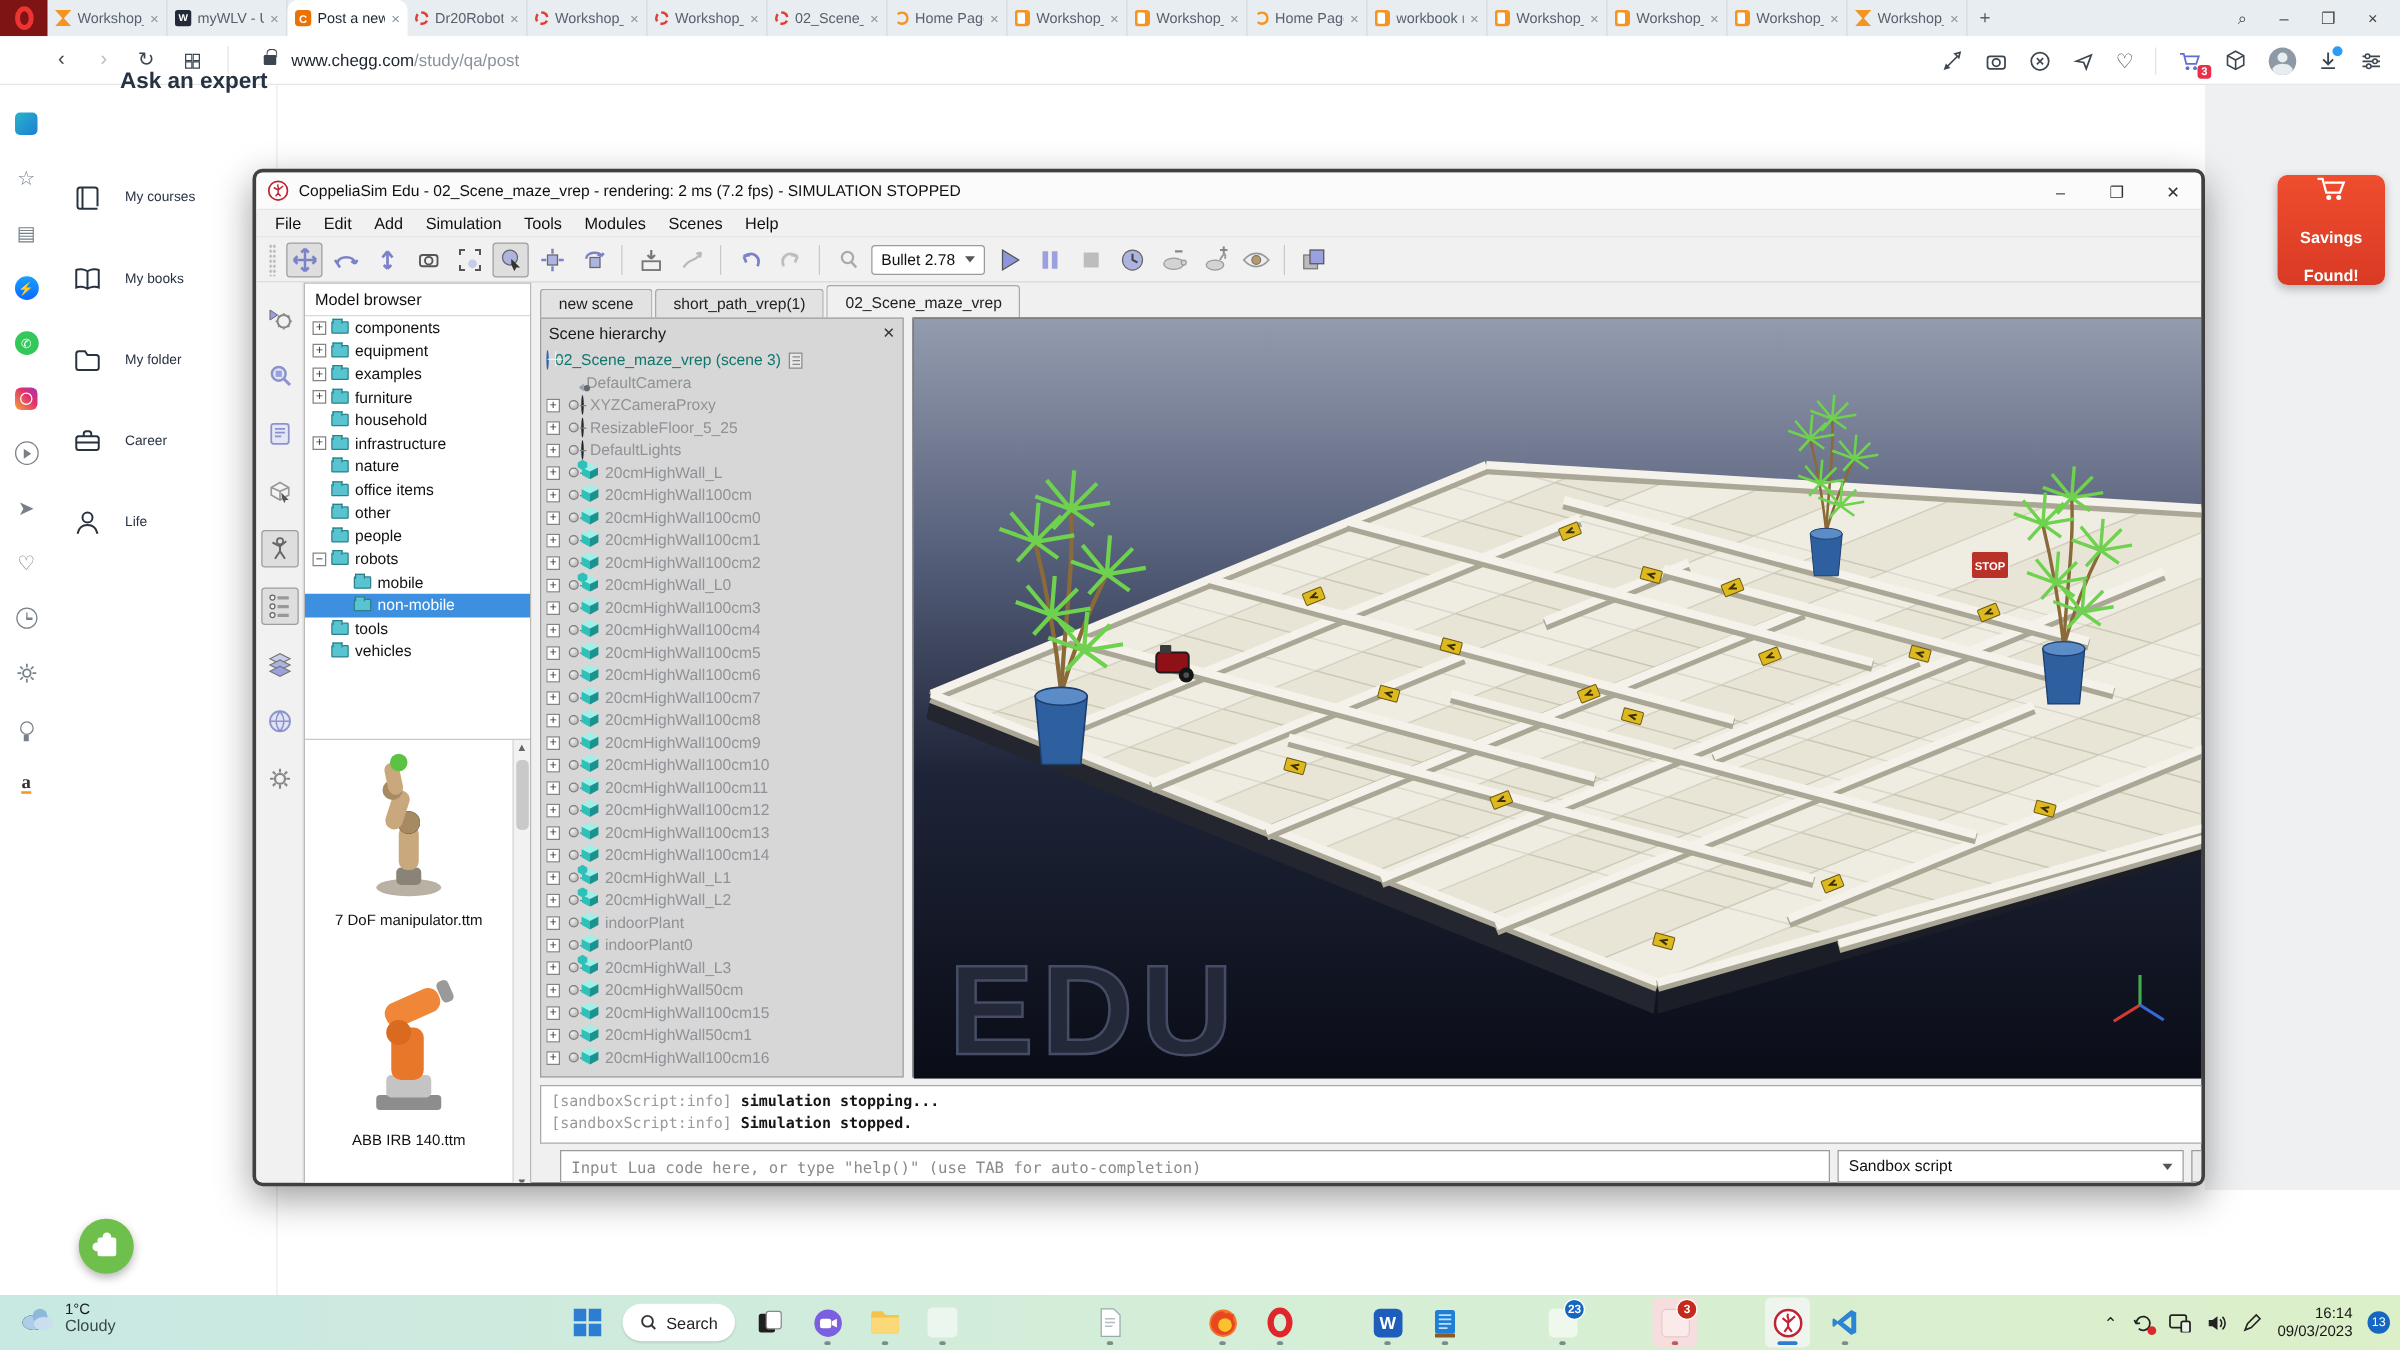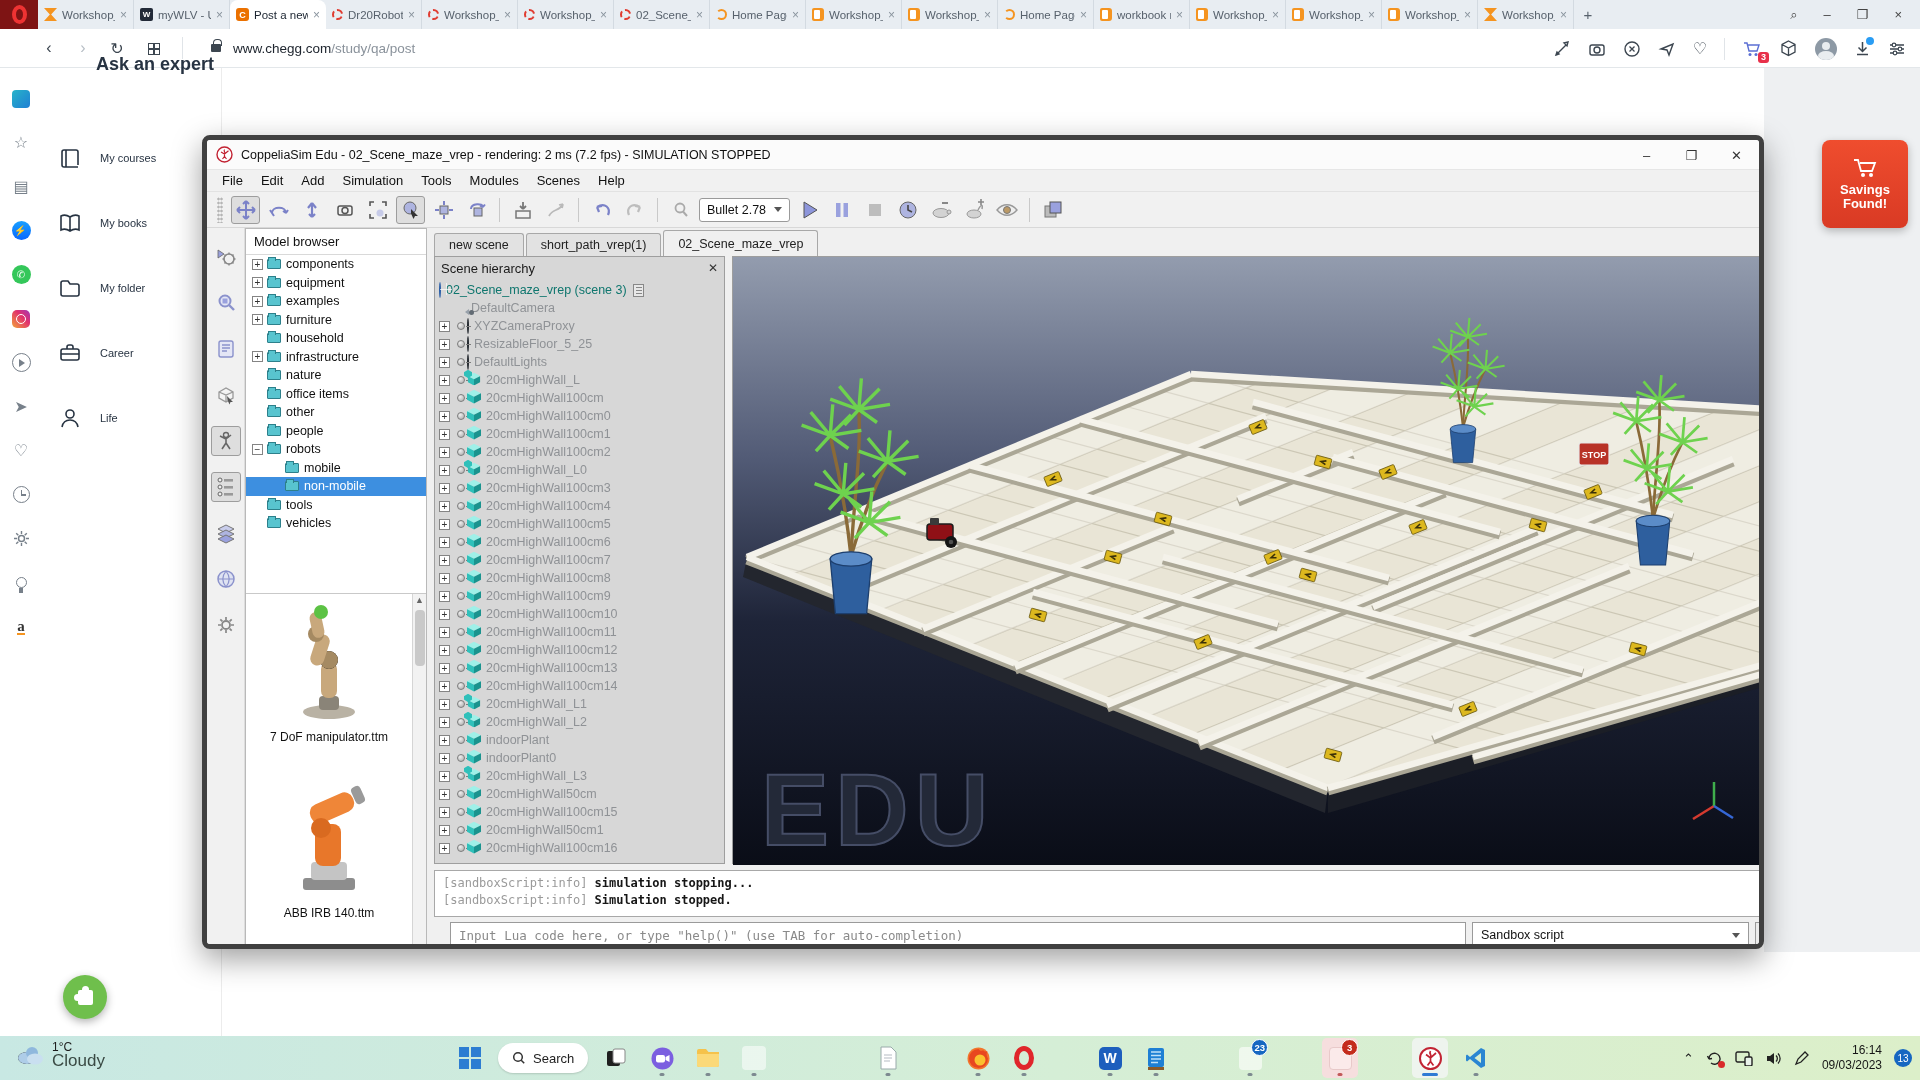--- a/index.html
+++ b/index.html
@@ -68,29 +68,29 @@
   .ei-insta::before{content:"";position:absolute;inset:4px;border:1.7px solid #fff;border-radius:50%;}
   .ei-play{width:19px;height:19px;border-radius:50%;border:1.5px solid #77808a;position:relative;}
   .ei-play::before{content:"";position:absolute;left:6px;top:4.5px;border-left:6px solid #77808a;border-top:4px solid transparent;border-bottom:4px solid transparent;}
   .ei-clockc{width:17px;height:17px;border-radius:50%;border:1.7px solid #77808a;position:relative;}
   .ei-clockc::before{content:"";position:absolute;left:7px;top:3px;width:1.7px;height:5px;background:#77808a;}
   .ei-clockc::after{content:"";position:absolute;left:7px;top:7px;width:5px;height:1.7px;background:#77808a;}
   .ei-bulb{width:11px;height:11px;border:1.7px solid #77808a;border-radius:50%;position:relative;}
   .ei-bulb::after{content:"";position:absolute;left:2.5px;top:10px;width:4px;height:5px;background:#77808a;}
   .ei-amazon{font-family:"Liberation Serif",serif;font-weight:bold;color:#333;font-size:15px;border-bottom:2px solid #f59420;line-height:14px;}
   #step-title{position:absolute;left:512px;top:18px;font-size:25px;font-weight:bold;color:#1c2430;letter-spacing:.2px;}
-  #savings-box{position:absolute;left:1822px;top:72px;width:86px;height:88px;background:linear-gradient(180deg,#ef4d2e,#d93a24);border-radius:8px;display:flex;flex-direction:column;align-items:center;justify-content:center;gap:3px;color:#fff;box-shadow:0 3px 8px rgba(0,0,0,.25);}
+  #savings-box{position:absolute;left:1822px;top:72px;width:86px;height:88px;background:linear-gradient(180deg,#ef4d2e,#d93a24);border-radius:8px;display:flex;flex-direction:column;align-items:center;justify-content:center;gap:20px;color:#fff;box-shadow:0 3px 8px rgba(0,0,0,.25);}
   #savings-box .sv{font-size:13px;font-weight:bold;line-height:15px;}
   #fab-puzzle{position:absolute;left:63px;top:907px;width:44px;height:44px;border-radius:50%;background:#6fbf4c;box-shadow:0 3px 8px rgba(0,0,0,.3);display:flex;align-items:center;justify-content:center;}
   #fab-puzzle .pz{width:15px;height:15px;background:#fff;border-radius:2px;position:relative;}
   #fab-puzzle .pz::before{content:"";position:absolute;left:4px;top:-4px;width:7px;height:7px;border-radius:50%;background:#fff;}
   #fab-puzzle .pz::after{content:"";position:absolute;left:-4px;top:4px;width:7px;height:7px;border-radius:50%;background:#fff;}
 
   
-  #simwin{position:absolute;left:202px;top:135px;width:1562px;height:814px;background:#f0f0f0;border:5px solid #404040;border-radius:8px;box-shadow:0 10px 30px rgba(0,0,0,.38);overflow:hidden;}
+  #simwin{position:absolute;left:202px;top:135px;width:1562px;height:814px;background:#f0f0f0;border:3px solid #404040;border-radius:8px;box-shadow:0 10px 30px rgba(0,0,0,.38);overflow:hidden;}
   #sim-titlebar{position:absolute;left:0;top:0;width:100%;height:30px;background:#fbfbfb;display:flex;align-items:center;border-bottom:1px solid #e6e6e6;}
   #sim-title{font-size:12.5px;color:#101010;margin-left:8px;}
   #sim-winbtns{position:absolute;right:0;top:0;height:30px;display:flex;}
   .swb{width:45px;height:30px;display:flex;align-items:center;justify-content:center;font-size:13px;color:#333;}
   #sim-menubar{position:absolute;left:0;top:30px;width:100%;height:22px;background:#f1f1f1;display:flex;align-items:center;padding-left:6px;border-bottom:1px solid #e2e2e2;}
   .menu-item{font-size:13px;color:#111;padding:0 9px;}
   #sim-toolbar{position:absolute;left:0;top:52px;width:100%;height:36px;background:#f1f1f1;border-bottom:1px solid #d8d8d8;display:flex;align-items:center;gap:4px;padding-left:10px;}
   .tbtn{width:29px;height:28px;display:flex;align-items:center;justify-content:center;border:1px solid transparent;border-radius:3px;}
   .tbtn.pressed{background:#dedede;border-color:#9d9d9d;}
   .tsep{width:1px;height:24px;background:#c9c9c9;margin:0 4px;}
@@ -165,21 +165,21 @@
   #lua-input{flex:0 0 1016px;height:26px;border:1px solid #9a9a9a;background:#fff;font-family:"DejaVu Sans Mono",monospace;font-size:12.5px;color:#b91c1c;padding:0 8px;outline:none;margin-left:16px;}
   #lua-input::placeholder{color:#8a8a8a;}
   #script-combo{flex:0 0 277px;height:26px;background:#fff;border:1px solid #9a9a9a;display:flex;align-items:center;justify-content:space-between;padding:0 8px;font-size:12.5px;color:#111;}
   #script-combo .caret{width:0;height:0;border-left:4px solid transparent;border-right:4px solid transparent;border-top:5px solid #555;}
   #lua-close{flex:0 0 24px;height:26px;border:1px solid #9a9a9a;background:#ececec;display:flex;align-items:center;justify-content:center;font-size:11px;color:#444;}
 
   
   #taskbar{position:absolute;left:0;top:1036px;width:1920px;height:44px;background:linear-gradient(90deg,#c8e8e3,#d5eed6 55%,#dcefc9);display:flex;align-items:center;}
   #weather{position:absolute;left:14px;top:4px;display:flex;align-items:center;gap:8px;}
   #weather .wtxt{font-size:12px;color:#1c1c1c;line-height:14px;}
-  #weather .wcond{color:#3a4a44;font-size:17px;text-align:right;}
+  #weather .wcond{color:#3a4a44;font-size:13px;text-align:right;}
   #tb-center{position:absolute;left:452px;top:0;height:44px;display:flex;align-items:center;gap:10px;}
   .tb-app{width:36px;height:40px;display:flex;align-items:center;justify-content:center;position:relative;border-radius:5px;}
   .tb-app .rdot{position:absolute;bottom:2px;left:50%;transform:translateX(-50%);width:5px;height:3px;border-radius:2px;background:#7d8a90;}
   .tb-app.active-app{background:#eef4ee;}
   .tb-app.active-app .rdot{width:16px;background:#2f7bd4;}
   #search-pill{height:30px;background:#fff;border-radius:16px;display:flex;align-items:center;gap:7px;padding:0 14px;box-shadow:0 1px 2px rgba(0,0,0,.15);}
   #search-pill .slabel{font-size:13px;color:#222;}
   .badge-num{position:absolute;top:1px;right:0px;background:#1667c1;color:#fff;font-size:9.5px;font-weight:bold;border-radius:50%;width:17px;height:17px;display:flex;align-items:center;justify-content:center;border:1.5px solid #fff;}
   .badge-num.red{background:#c42b1c;}
   #tb-tray{position:absolute;right:8px;top:0;height:44px;display:flex;align-items:center;gap:12px;}

